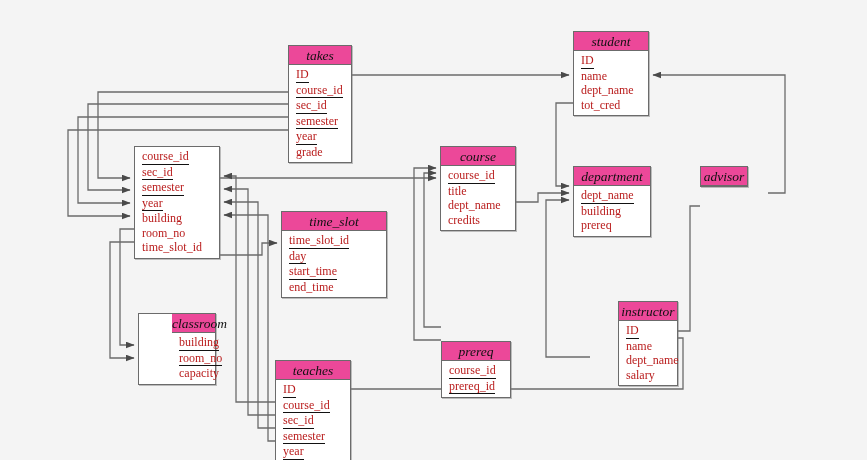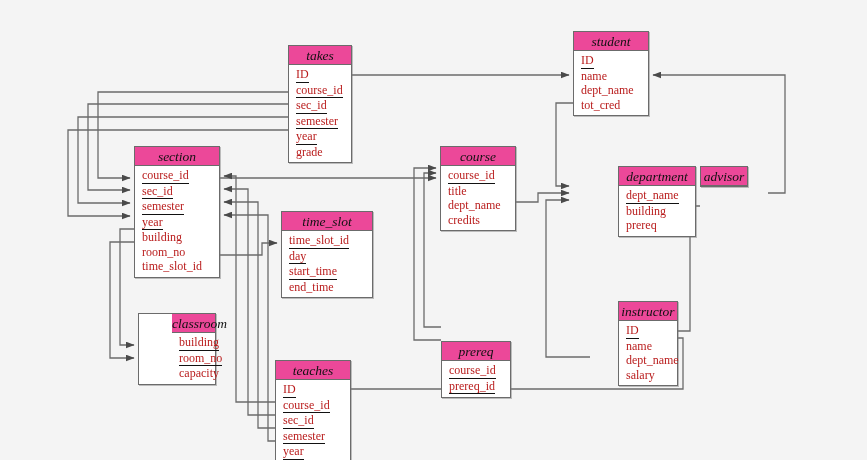--- a/index.html
+++ b/index.html
@@ -109,52 +109,51 @@
     <div class="table-box" style="left: 573px; top: 31px; width: 76px;">
       <div class="table-title">student</div>
       <div class="attrs">
         <div class="attr pk"><span>ID</span></div>
         <div class="attr"><span>name</span></div>
         <div class="attr"><span>dept_name</span></div>
         <div class="attr"><span>tot_cred</span></div>
       </div>
     </div>
     <div class="table-box" style="left: 134px; top: 146px; width: 86px;">
-      <div class="table-title">section</div>
       <div class="attrs">
         <div class="attr pk"><span>course_id</span></div>
         <div class="attr pk"><span>sec_id</span></div>
         <div class="attr pk"><span>semester</span></div>
         <div class="attr pk"><span>year</span></div>
         <div class="attr"><span>building</span></div>
         <div class="attr"><span>room_no</span></div>
         <div class="attr"><span>time_slot_id</span></div>
       </div>
     </div>
     <div class="table-box" style="left: 440px; top: 146px; width: 76px;">
       <div class="table-title">course</div>
       <div class="attrs">
         <div class="attr pk"><span>course_id</span></div>
         <div class="attr"><span>title</span></div>
         <div class="attr"><span>dept_name</span></div>
         <div class="attr"><span>credits</span></div>
       </div>
     </div>
-    <div class="table-box" style="left: 573px; top: 166px; width: 78px; margin-left: 45px;">
+    <div class="table-box" style="left: 573px; top: 166px; width: 78px;">
       <div class="table-title">department</div>
       <div class="attrs">
         <div class="attr pk"><span>dept_name</span></div>
         <div class="attr"><span>building</span></div>
         <div class="attr"><span>prereq</span></div>
       </div>
     </div>
     <div class="table-box" style="left: 700px; top: 166px; width: 48px;">
       <div class="table-title">advisor</div>
     </div>
-    <div class="table-box" style="left: 281px; top: 211px; width: 92px;">
+    <div class="table-box" style="left: 281px; top: 211px; width: 106px;">
       <div class="table-title">time_slot</div>
       <div class="attrs">
         <div class="attr pk"><span>time_slot_id</span></div>
         <div class="attr pk"><span>day</span></div>
         <div class="attr pk"><span>start_time</span></div>
         <div class="attr"><span>end_time</span></div>
       </div>
     </div>
     <div class="table-box" style="left: 441px; top: 301px; width: 70px; margin-top: 40px;">
       <div class="table-title">prereq</div>

